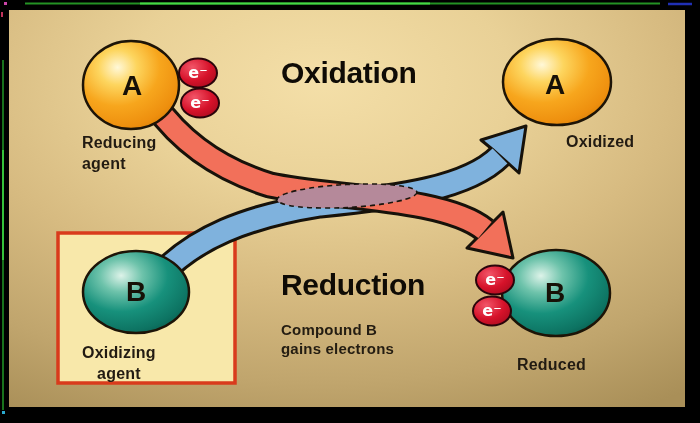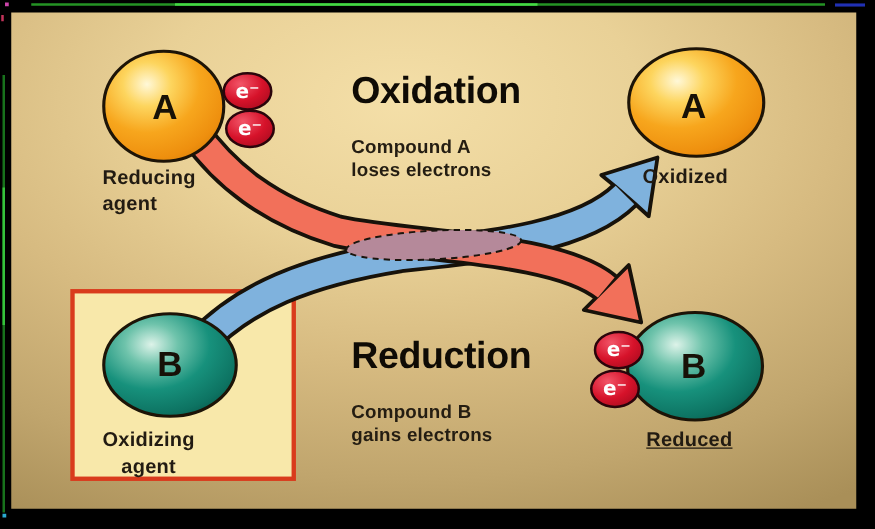--- a/index.html
+++ b/index.html
@@ -94,39 +94,37 @@
   <ellipse cx="556" cy="293" rx="54" ry="43" fill="url(#tealGrad)" stroke="#1d1407" stroke-width="2.5"></ellipse>
 
   <ellipse cx="198" cy="73" rx="19" ry="14.5" fill="url(#eGrad)" stroke="#2a050b" stroke-width="2"></ellipse>
   <ellipse cx="200" cy="103" rx="19" ry="14.5" fill="url(#eGrad)" stroke="#2a050b" stroke-width="2"></ellipse>
   <ellipse cx="495" cy="280" rx="19" ry="14.5" fill="url(#eGrad)" stroke="#2a050b" stroke-width="2"></ellipse>
   <ellipse cx="492" cy="311" rx="19" ry="14.5" fill="url(#eGrad)" stroke="#2a050b" stroke-width="2"></ellipse>
 </svg>
 
 <div class="txt heading-block" style="left:281px;top:42px;">
   <div class="heading-title">Oxidation</div>
-  <div class="heading-desc">Compound A
-loses electrons</div>
 </div>
 
 <div class="txt heading-block" style="left:281px;top:254px;">
   <div class="heading-title">Reduction</div>
   <div class="heading-desc">Compound B
 gains electrons</div>
 </div>
 
 <div class="txt agent-label" style="left:82px;top:132px;">Reducing
 agent</div>
 
 <div class="txt agent-label" style="left:82px;top:342px;text-align:center;">Oxidizing
 agent</div>
 
-<div class="txt result-label" style="left:514px;top:133px;">Oxidized</div>
+<div class="txt result-label" style="left:566px;top:133px;">Oxidized</div>
 
-<div class="txt result-label" style="left:517px;top:344px;text-decoration:underline;">Reduced</div>
+<div class="txt result-label" style="left:517px;top:356px;">Reduced</div>
 
 <div class="txt sphere-letter" style="left:102px;top:71px;">A</div>
 <div class="txt sphere-letter" style="left:525px;top:70px;">A</div>
 <div class="txt sphere-letter" style="left:106px;top:277px;">B</div>
 <div class="txt sphere-letter" style="left:525px;top:278px;">B</div>
 
 <div class="txt electron-label" style="left:178px;top:58px;">e⁻</div>
 <div class="txt electron-label" style="left:180px;top:88px;">e⁻</div>
 <div class="txt electron-label" style="left:475px;top:265px;">e⁻</div>
 <div class="txt electron-label" style="left:472px;top:296px;">e⁻</div>

